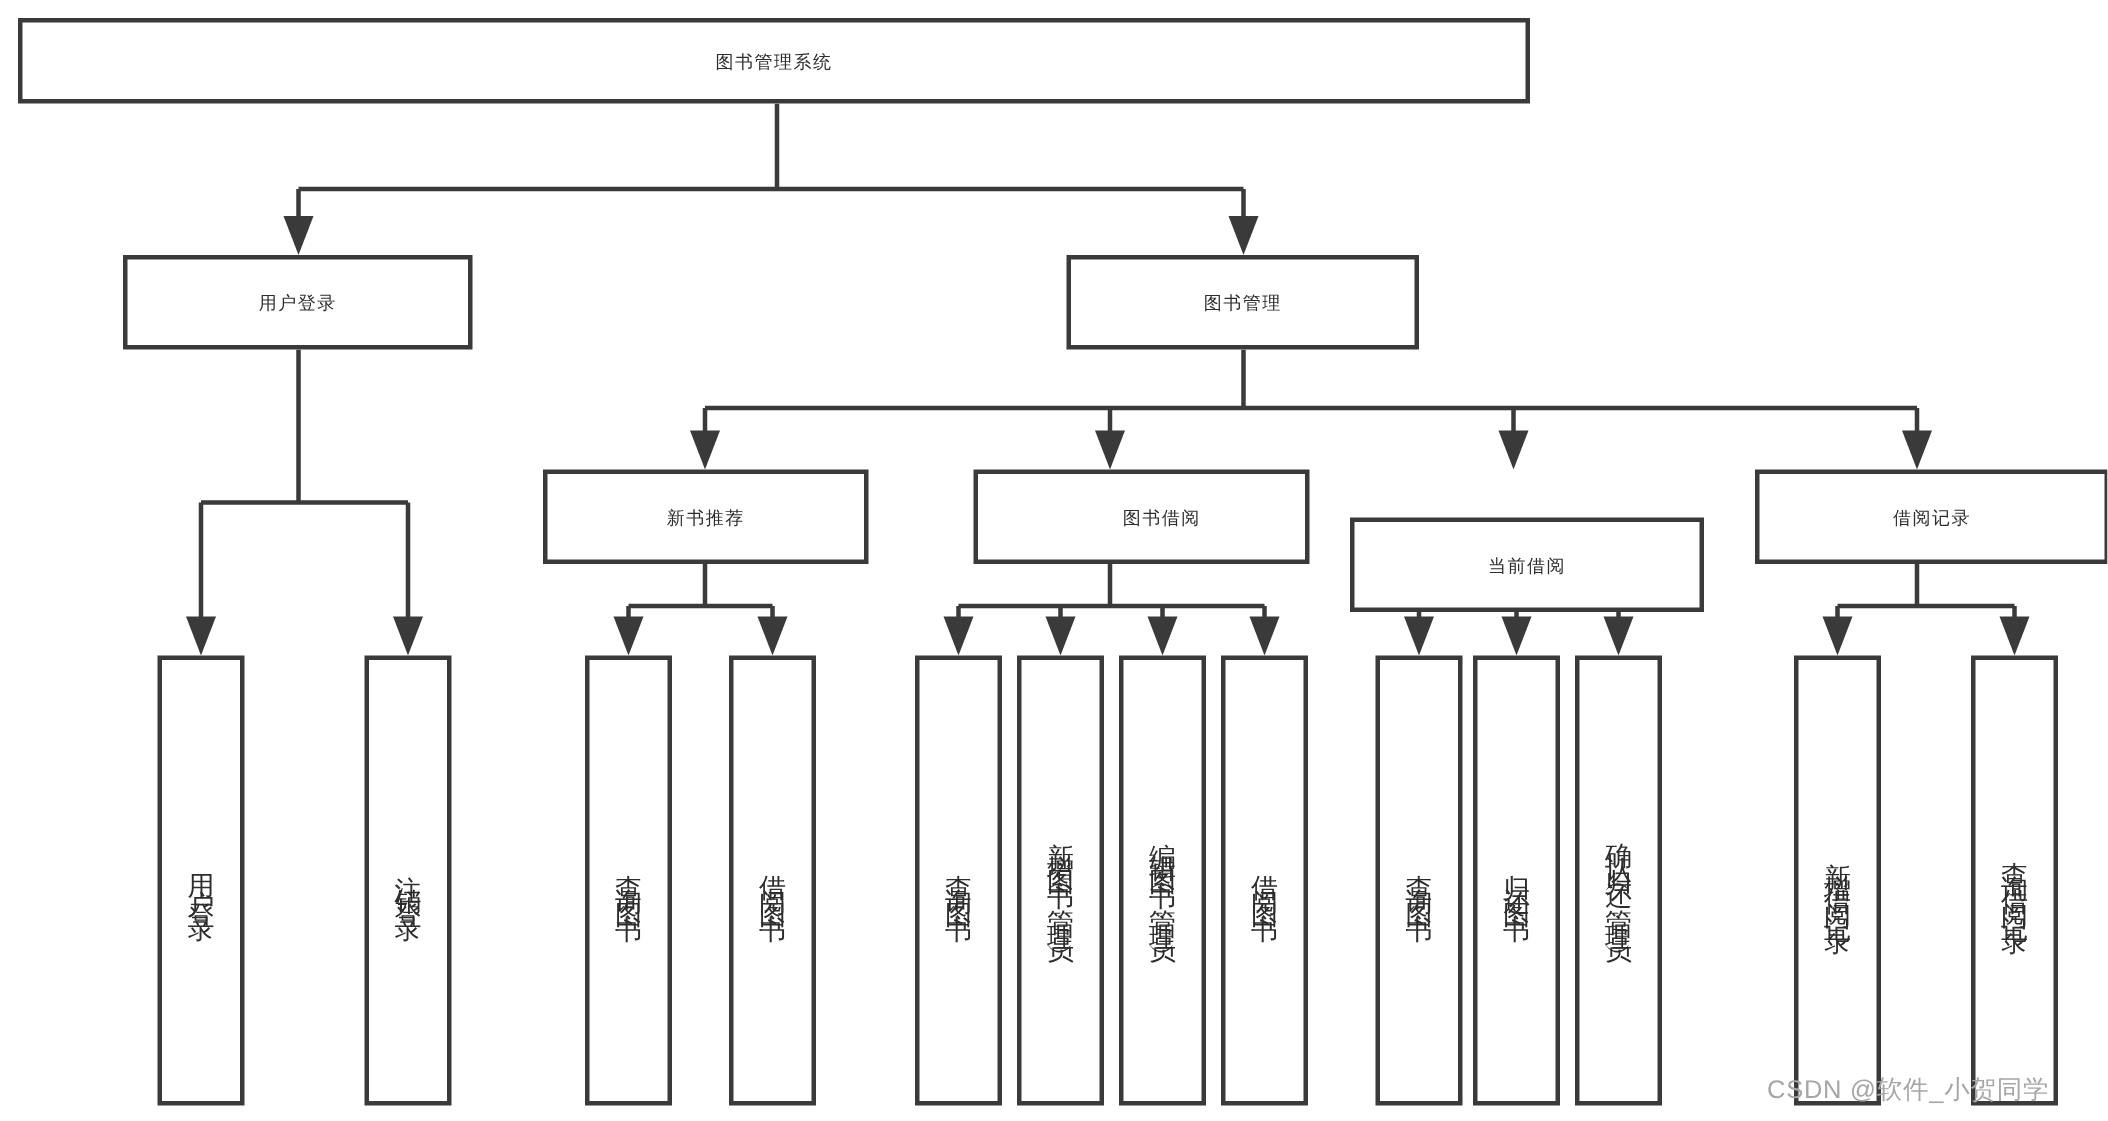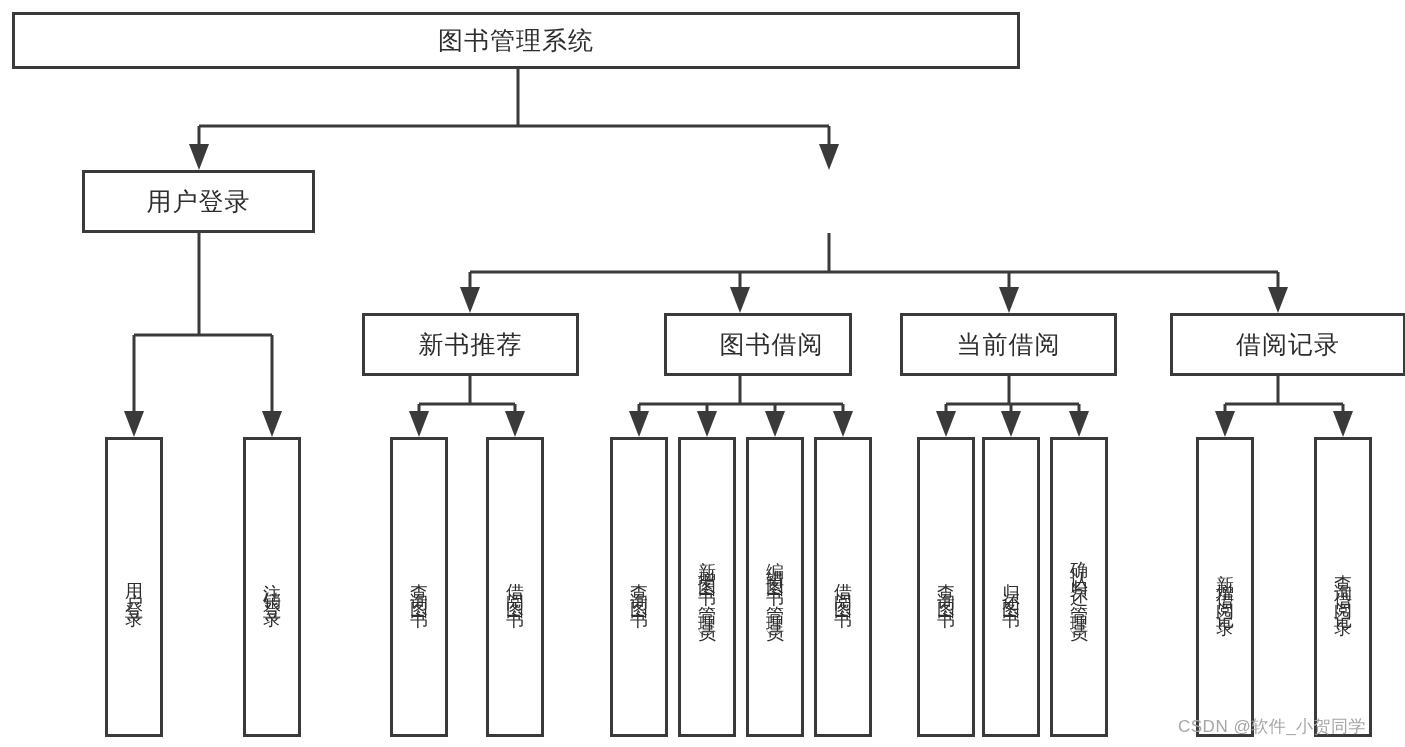--- a/index.html
+++ b/index.html
@@ -23,39 +23,39 @@
   }
   .node {
     position: absolute;
     box-sizing: border-box;
     background: #ffffff;
     border: 3px solid #3a3a3a;
     color: #2d2d2d;
     display: flex;
     align-items: center;
     justify-content: center;
-    font-size: 25px;
+    font-size: 12px;
     letter-spacing: 1px;
     text-align: center;
     line-height: 1;
   }
   .leaf {
     writing-mode: vertical-rl;
     font-size: 18px;
     letter-spacing: 9px;
     padding: 6px 0;
   }
   
   .n-root       { left: 12px;   top: 12px;  width: 1008px; height: 57px; }
   .n-userlogin  { left: 82px;   top: 170px; width: 233px;  height: 63px; }
   .n-bookmgmt   { left: 711px;  top: 170px; width: 235px;  height: 63px; }
   .n-l3         { top: 313px;   height: 63px; }
   .n-newbook    { left: 362px;  width: 217px; text-align: center; }
-  .n-bookborrow { left: 664px;  width: 188px; padding-left: 27px; }
-  .n-curborrow  { left: 900px;  width: 217px; }
+  .n-bookborrow { left: 649px;  width: 224px; padding-left: 27px; }
+  .n-curborrow  { left: 900px;  width: 236px; margin-top: 32px; }
   .n-borrowrec  { left: 1170px; width: 236px; }
   .leaf         { top: 437px;   height: 300px; width: 58px; }
   .lf-1  { left: 105px; }
   .lf-2  { left: 243px; }
   .lf-3  { left: 390px; }
   .lf-4  { left: 486px; }
   .lf-5  { left: 610px; }
   .lf-6  { left: 678px; }
   .lf-7  { left: 746px; }
   .lf-8  { left: 814px; }
@@ -129,20 +129,21 @@
     <g>
       <path class="edge" d="M1278 376 V404 M1225 404 H1343 M1225 404 V417 M1343 404 V417"></path>
       <polygon class="arrow" points="1215,411 1235,411 1225,437"></polygon>
       <polygon class="arrow" points="1333,411 1353,411 1343,437"></polygon>
     </g>
   </svg>
 
   <div class="node n-root">图书管理系统</div>
 
   <div class="node n-userlogin">用户登录</div>
+  <div class="node n-bookmgmt">图书管理</div>
 
   <div class="node n-l3 n-newbook">新书推荐</div>
   <div class="node n-l3 n-bookborrow">图书借阅</div>
   <div class="node n-l3 n-curborrow">当前借阅</div>
   <div class="node n-l3 n-borrowrec">借阅记录</div>
 
   <div class="node leaf lf-1">用户登录</div>
   <div class="node leaf lf-2">注销登录</div>
 
   <div class="node leaf lf-3">查询图书</div>

